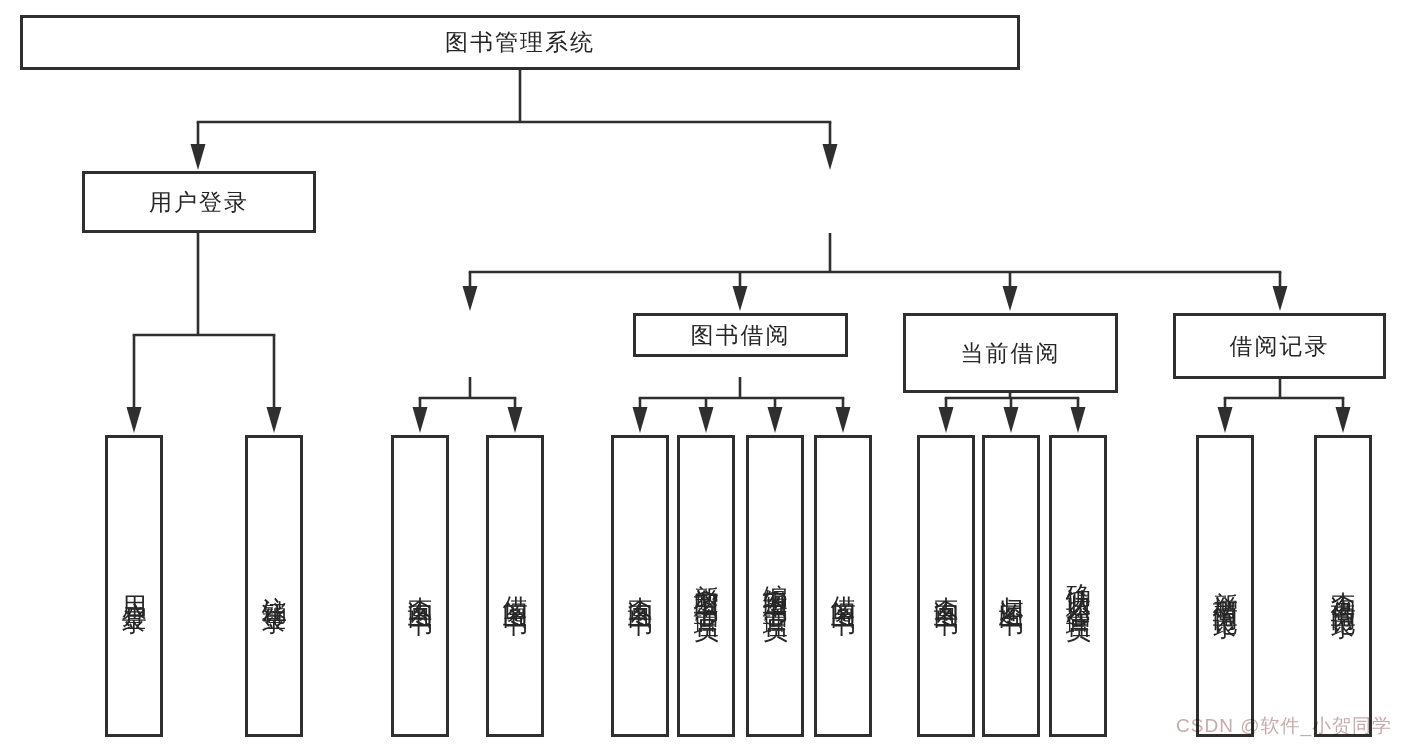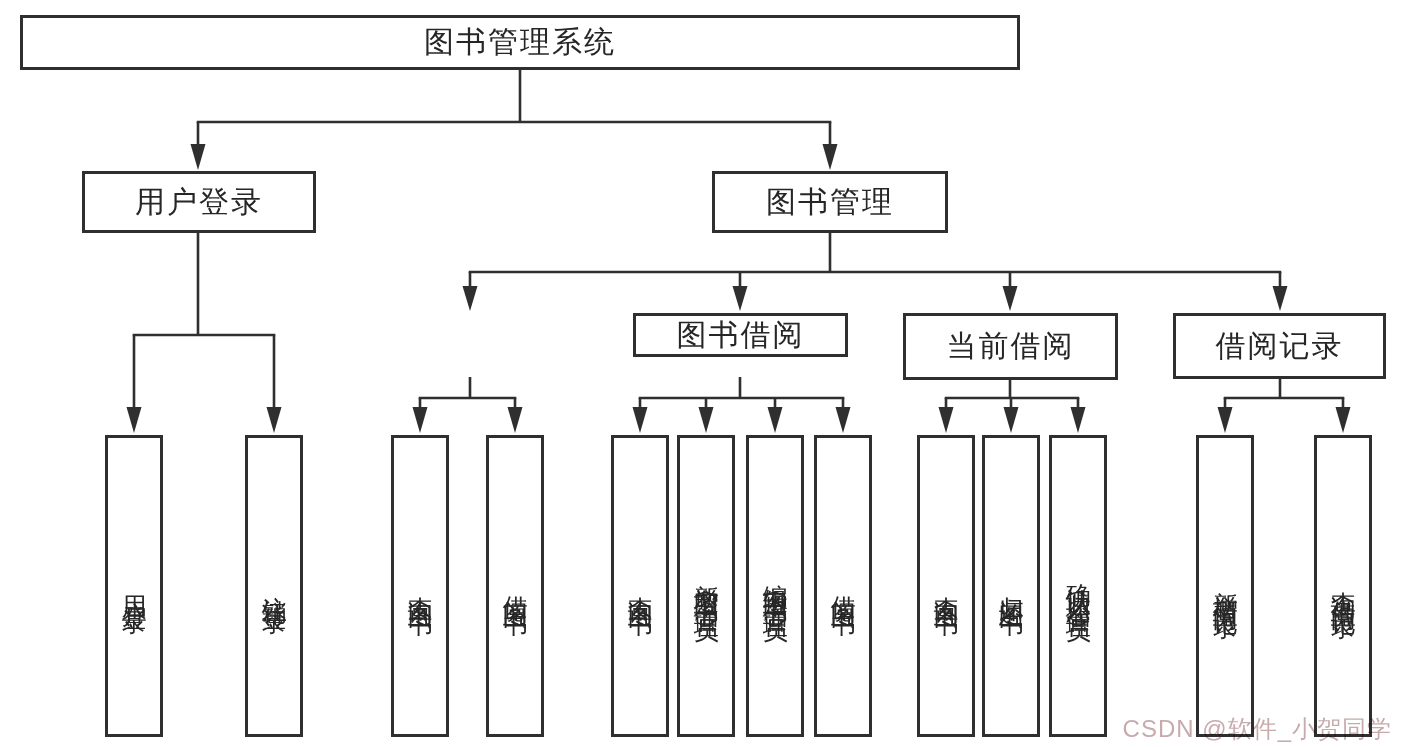--- a/index.html
+++ b/index.html
@@ -21,31 +21,31 @@
   .cl{stroke:var(--line);stroke-width:2.6;fill:none;}
   .ah{fill:var(--line);stroke:none;}
   .box{
     position:absolute;box-sizing:border-box;z-index:2;
     background:var(--box-fill);
     border:3px solid var(--line);
     display:flex;align-items:center;justify-content:center;
     color:var(--text);
   }
   .hlbl{
-    font-size:30px;letter-spacing:2px;white-space:nowrap;
+    font-size:23px;letter-spacing:2px;white-space:nowrap;
     color:var(--text);
   }
   .vlbl{
     writing-mode:vertical-rl;text-orientation:mixed;
     font-size:25px;line-height:1.1;letter-spacing:5px;
     white-space:nowrap;color:var(--text);
   }
   .watermark{
     position:absolute;right:13px;top:713px;z-index:5;
-    font-size:24px;letter-spacing:1px;white-space:nowrap;
+    font-size:19px;letter-spacing:1px;white-space:nowrap;
     color:var(--watermark);
     mix-blend-mode:multiply;
   }
 </style>
 </head>
 <body>
 
 <div class="canvas">
 
   <svg class="connectors" width="1405" height="747" viewBox="0 0 1405 747" aria-hidden="true">
@@ -124,28 +124,25 @@
     </g>
   </svg>
 
   <div class="box" style="left:20px;top:15px;width:1000px;height:55px">
     <span class="hlbl">图书管理系统</span>
   </div>
 
   <div class="box" style="left:82px;top:171px;width:234px;height:62px">
     <span class="hlbl">用户登录</span>
   </div>
-  <div class="box" style="left:712px;top:171px;width:236px;height:62px">
-    <span class="hlbl">图书管理</span>
-  </div>
 
   <div class="box" style="left:633px;top:313px;width:215px;height:44px">
     <span class="hlbl">图书借阅</span>
   </div>
-  <div class="box" style="left:903px;top:313px;width:215px;height:67px">
+  <div class="box" style="left:903px;top:313px;width:215px;height:80px">
     <span class="hlbl">当前借阅</span>
   </div>
   <div class="box" style="left:1173px;top:313px;width:213px;height:66px">
     <span class="hlbl">借阅记录</span>
   </div>
 
   <div class="box" style="left:105px;top:435px;width:58px;height:302px">
     <span class="vlbl">用户登录</span>
   </div>
   <div class="box" style="left:245px;top:435px;width:58px;height:302px">

